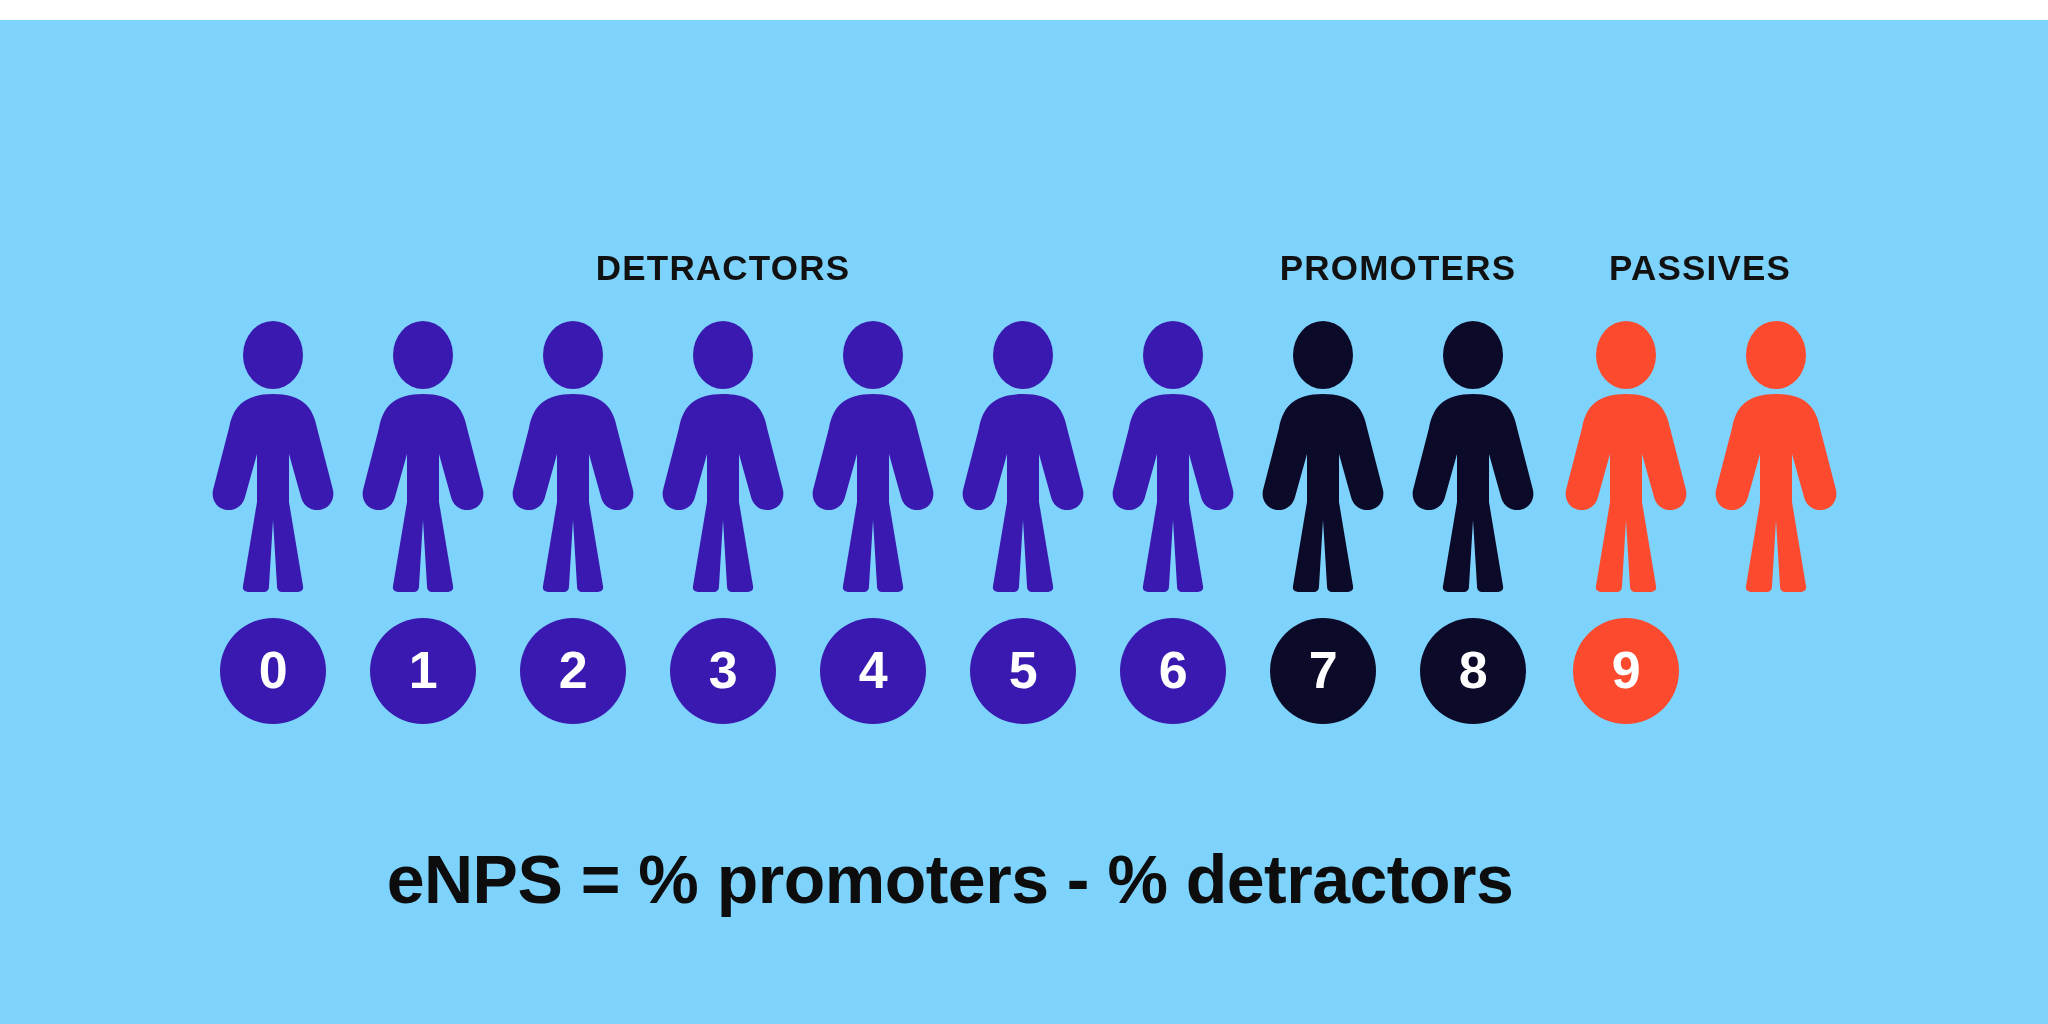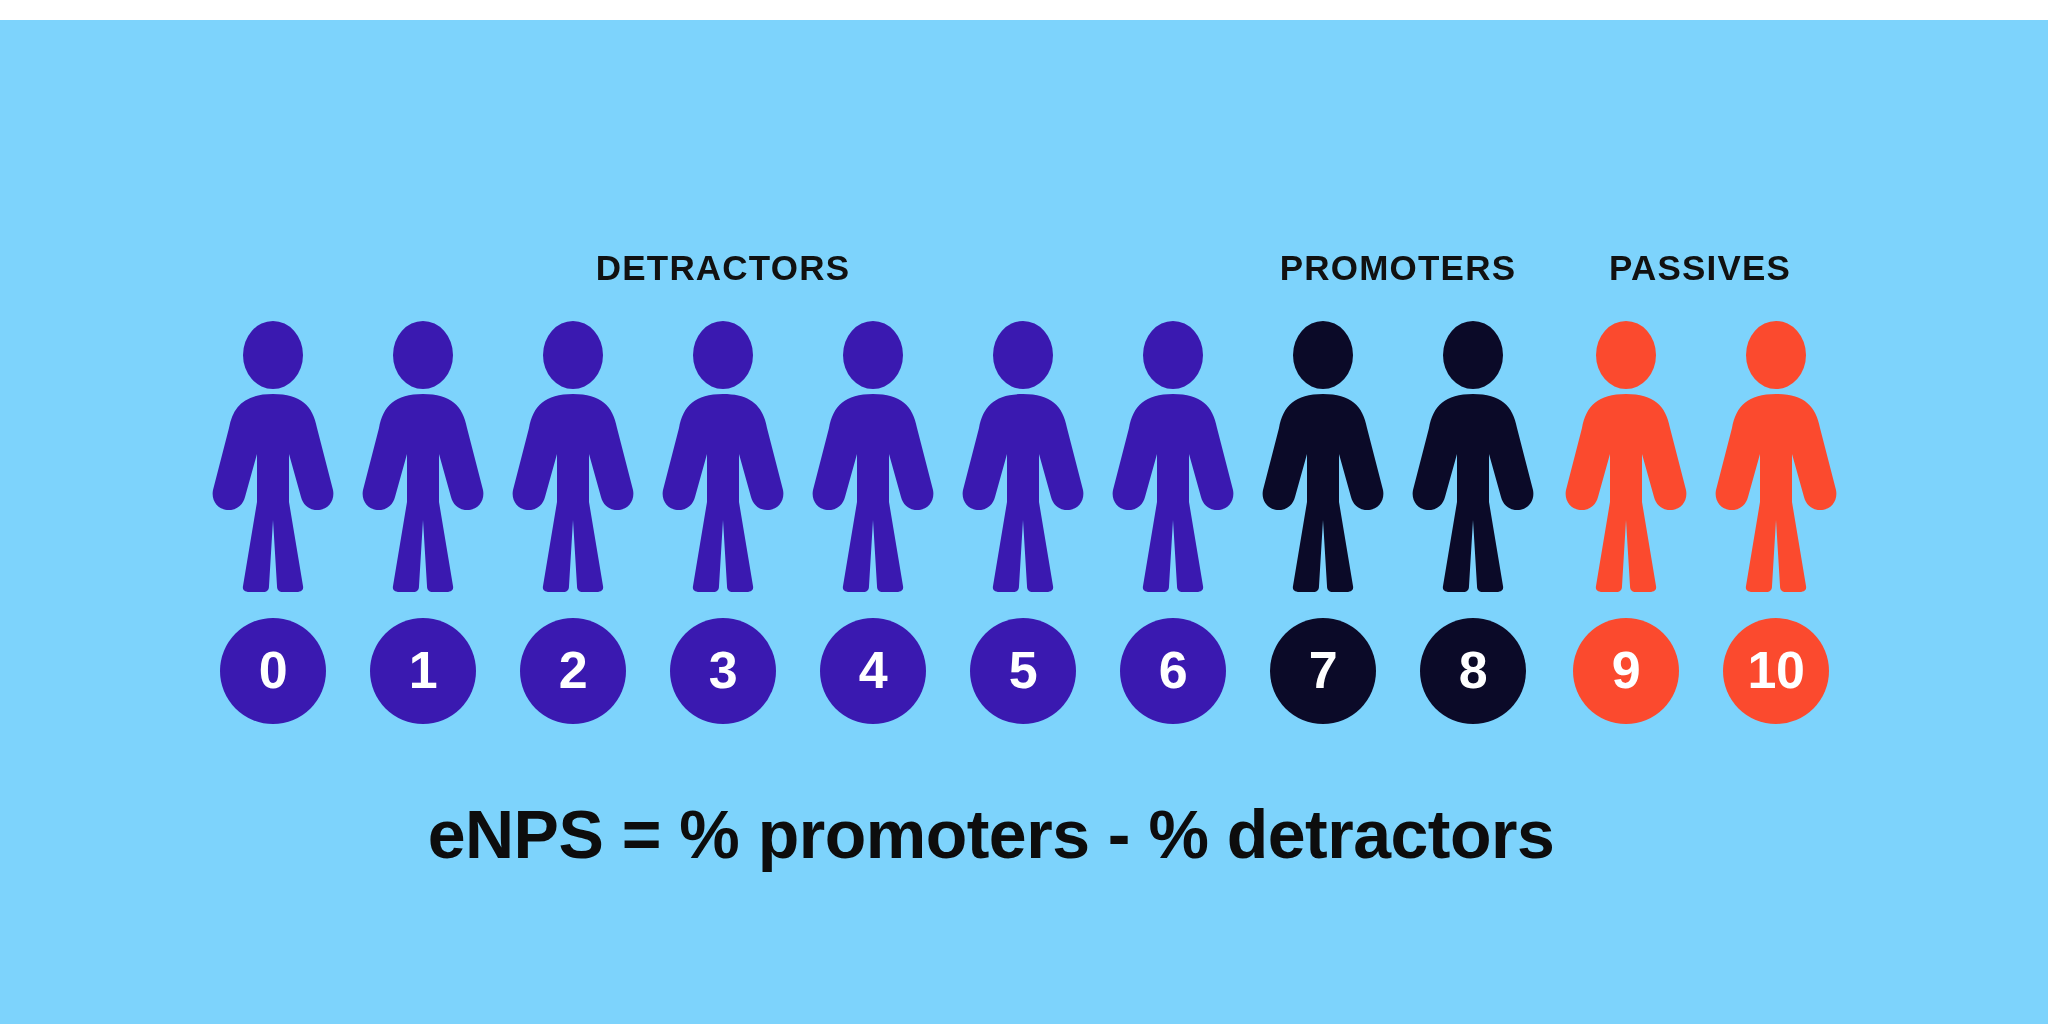--- a/index.html
+++ b/index.html
@@ -93,31 +93,30 @@
     line-height: 1;
     letter-spacing: -0.5px;
     display: block;
     transform: translateY(-1px);
   }
 
   
   .formula {
     position: absolute;
     left: 0;
-    top: 768px;
+    top: 813px;
     width: 1900px;
     text-align: center;
     font-family: "Liberation Sans", sans-serif;
     font-size: 68px;
     font-weight: 700;
     color: #0d0d0d;
     letter-spacing: -0.5px;
     line-height: 92px;
     white-space: nowrap;
-    padding-left: 41px;
   }
 </style>
 </head>
 <body>
 
 <div id="infographic">
 
   <div class="group-labels">
     <div class="group-label" style="left:723px;">DETRACTORS</div>
     <div class="group-label" style="left:1398px;">PROMOTERS</div>
@@ -262,21 +261,18 @@
     </div>
 
     <div class="score-circle" style="left:1473px; background:#0B0A28;">
       <span class="score-value">8</span>
     </div>
 
     <div class="score-circle" style="left:1626px; background:#FB4A2E;">
       <span class="score-value">9</span>
     </div>
 
-    <div class="score-circle" style="left:1776px; background:#FB4A2E;">
-      <span class="score-value">10</span>
-    </div>
 
   </div>
 
   <div class="formula">eNPS = % promoters - % detractors</div>
 
 </div>
 
 </body></html>

